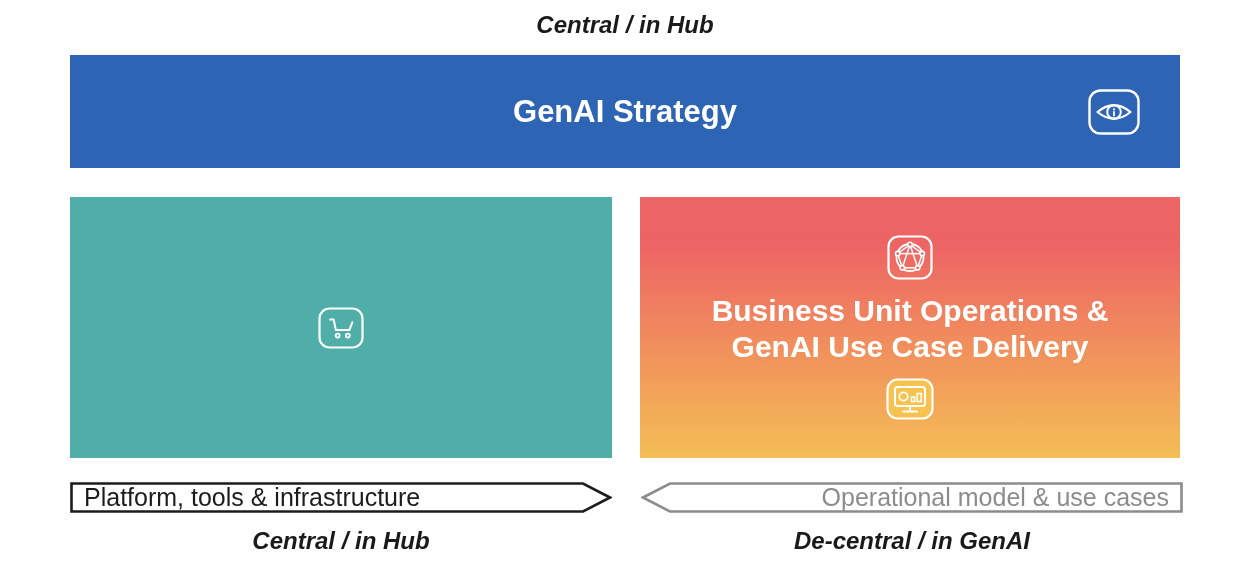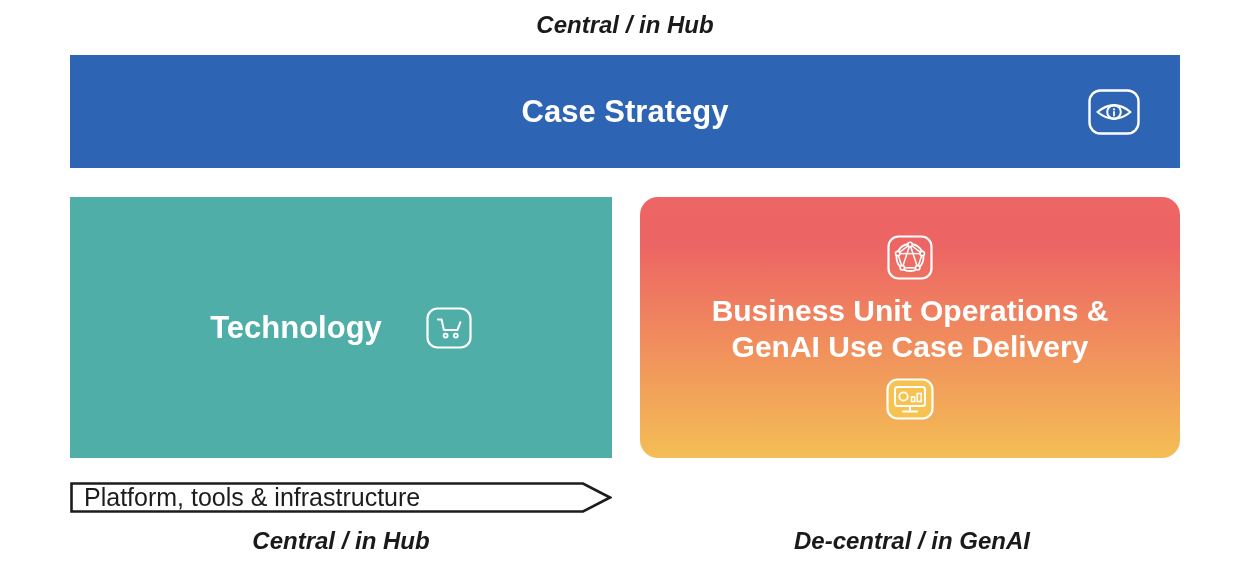--- a/index.html
+++ b/index.html
@@ -37,21 +37,20 @@
     background: #4FAFA8;
     display: flex; align-items: center; justify-content: center; gap: 44px;
   }
   .box-title { color: #ffffff; font-size: 31px; font-weight: 700; }
   .bu-box {
     position: absolute;
     left: 640px; top: 197px; width: 540px; height: 261px;
     background: linear-gradient(180deg, #ED6565 0%, #ED6464 18%, #F4BE55 100%);
     display: flex; flex-direction: column; align-items: center; justify-content: center;
     gap: 13px;
-    border-radius: 18px;
   }
   .bu-title {
     color: #ffffff; font-size: 30px; font-weight: 700;
     text-align: center; line-height: 1.2;
   }
   .bu-title span { display: block; }
   .icon { display: inline-flex; line-height: 0; }
   .arrow { position: absolute; top: 482px; width: 542px; height: 19px; padding-left: 11px; }
   .arrow svg { position: absolute; left: 0; top: 0; }
   .arrow-left  { left: 70px; }
@@ -72,34 +71,33 @@
   .bl-right { left: 641px; }
 </style>
 </head>
 <body>
 
 <div class="canvas">
 
   <div class="top-label">Central / in Hub</div>
 
   <div class="banner">
-    <span class="banner-title">Case Strategy</span>
+    <span class="banner-title">GenAI Strategy</span>
     <span class="icon icon-abs">
       <svg width="52" height="46" viewBox="0 0 52 46">
         <rect x="1.5" y="1.5" width="49" height="43" rx="11" fill="none" stroke="#ffffff" stroke-width="2.4"></rect>
         <path d="M9.5 23 Q26 9.5 42.5 23 Q26 36.5 9.5 23 Z" fill="none" stroke="#ffffff" stroke-width="2.2" stroke-linejoin="round"></path>
         <circle cx="26" cy="23" r="6.8" fill="none" stroke="#ffffff" stroke-width="2"></circle>
         <circle cx="26" cy="20.4" r="1.1" fill="#ffffff"></circle>
         <line x1="26" y1="23" x2="26" y2="26.6" stroke="#ffffff" stroke-width="1.8" stroke-linecap="round"></line>
       </svg>
     </span>
   </div>
 
   <div class="tech-box">
-    <span class="box-title">Technology</span>
     <span class="icon">
       <svg width="46" height="42" viewBox="0 0 46 42">
         <rect x="1.5" y="1.5" width="43" height="39" rx="10" fill="none" stroke="#ffffff" stroke-width="2.2"></rect>
         <path d="M12 12.5 h3.6 l2.3 10.6 h13.5 l2.9 -7.8" fill="none" stroke="#ffffff" stroke-width="2" stroke-linecap="round" stroke-linejoin="round"></path>
         <circle cx="19.6" cy="28.6" r="2" fill="none" stroke="#ffffff" stroke-width="1.8"></circle>
         <circle cx="29.8" cy="28.6" r="2" fill="none" stroke="#ffffff" stroke-width="1.8"></circle>
       </svg>
     </span>
   </div>
 
@@ -144,17 +142,23 @@
     </span>
   </div>
 
   <div class="arrow arrow-left">
     <svg width="542" height="31" viewBox="0 0 542 31">
       <polygon points="1.5,1.5 513,1.5 540,15.5 513,29.5 1.5,29.5" fill="#ffffff" stroke="#1C1C1C" stroke-width="2.6" stroke-linejoin="miter"></polygon>
     </svg>
     <span class="arrow-text">Platform, tools &amp; infrastructure</span>
   </div>
 
+  <div class="arrow arrow-right">
+    <svg width="542" height="31" viewBox="0 0 542 31">
+      <polygon points="540.5,1.5 29,1.5 2,15.5 29,29.5 540.5,29.5" fill="#ffffff" stroke="#8C8C8C" stroke-width="2.6" stroke-linejoin="miter"></polygon>
+    </svg>
+    <span class="arrow-text">Operational model &amp; use cases</span>
+  </div>
 
   <div class="bottom-label bl-left">Central / in Hub</div>
   <div class="bottom-label bl-right">De-central / in GenAI</div>
 
 </div>
 
 </body></html>

